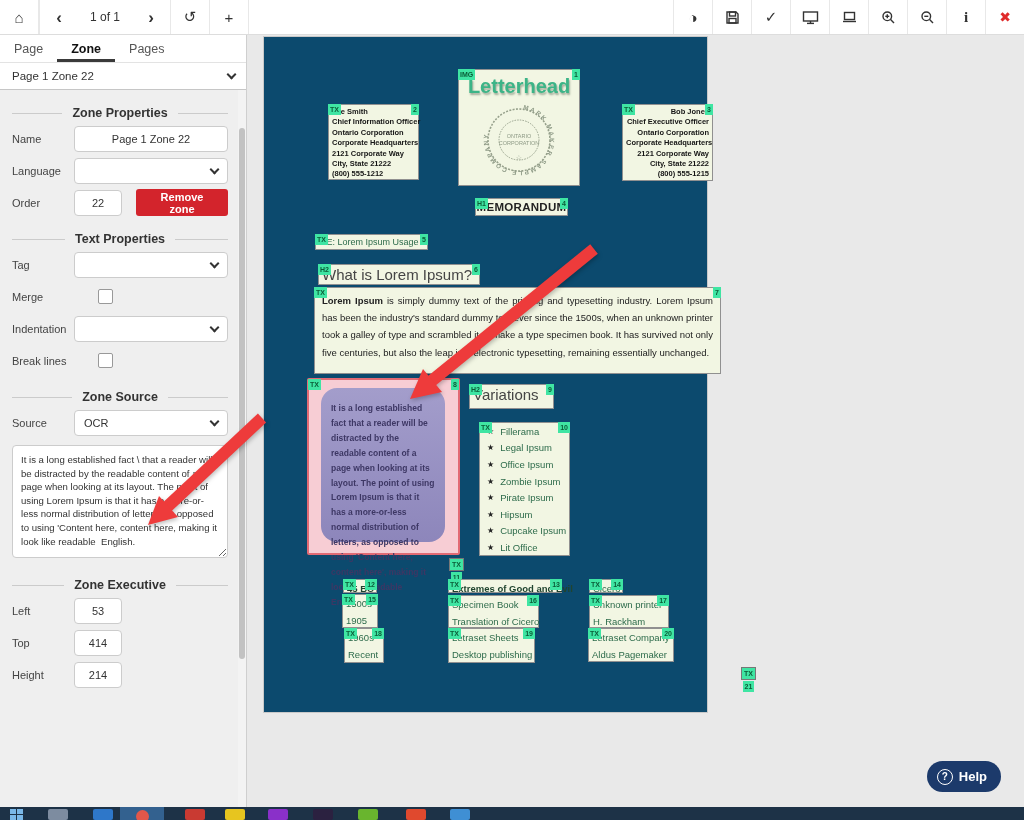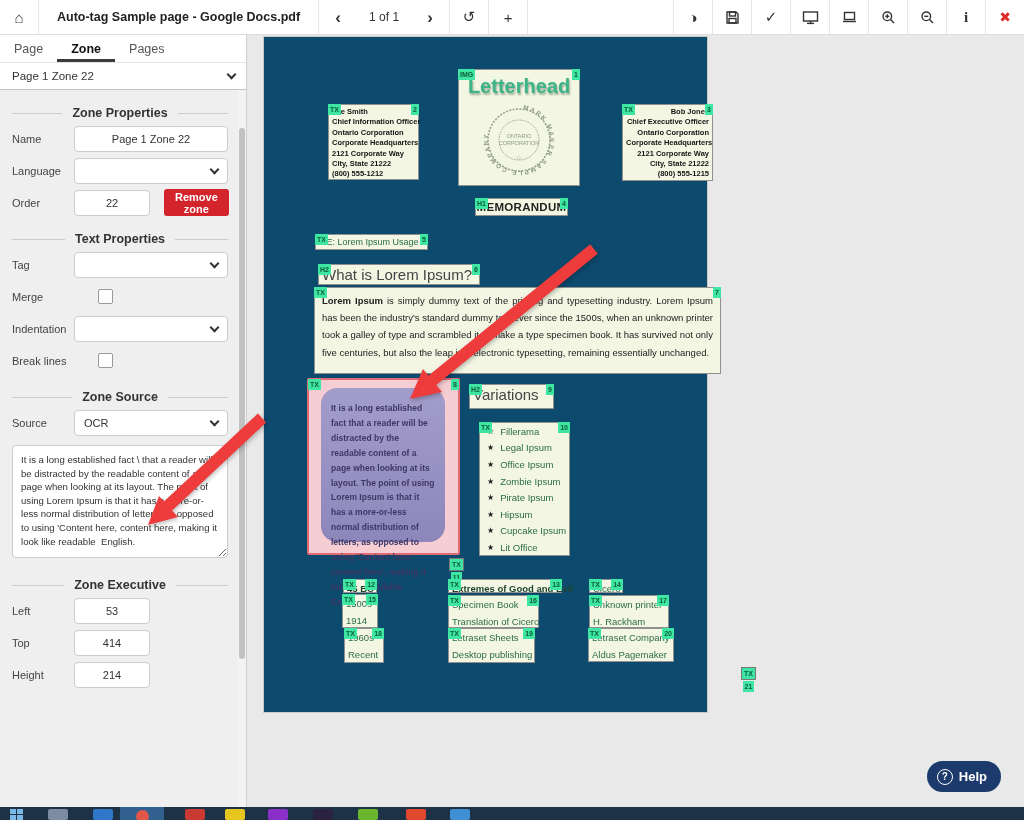--- a/index.html
+++ b/index.html
@@ -23,21 +23,21 @@
   .chev{position:absolute;right:11px;top:8px;width:7px;height:7px;border-right:2px solid #333;border-bottom:2px solid #333;transform:rotate(45deg)}
   .panel{position:absolute;top:55px;left:0;right:8px;bottom:0;padding:0 10px 0 12px;overflow:hidden}
   .sect{display:flex;align-items:center;gap:10px;margin:16px 0 4px;font-size:12.5px;font-weight:bold;color:#333;white-space:nowrap}
   .sect::before,.sect::after{content:"";flex:1;height:1px;background:#cbcbcb}
   .frow{display:flex;align-items:center;margin:5px 0;min-height:27px}
   .flabel{width:62px;font-size:11px;color:#444;flex:none}
   .ctrl{flex:1;position:relative}
   .fld{height:26px;border:1px solid #ccc;border-radius:4px;background:#fff;font-size:11px;color:#333;text-align:center;width:100%;font-family:inherit;outline:none}
   .sel{height:26px;border:1px solid #ccc;border-radius:4px;background:#fff;display:flex;align-items:center;padding:0 24px 0 9px;font-size:11px;color:#333;position:relative;cursor:pointer}
   .sel .chev{top:7px;right:9px}
-  .narrow{width:76px;flex:none}
+  .narrow{width:48px;flex:none}
   .removebtn{margin-left:14px;height:27px;padding:0 11px;background:#d3242c;color:#fff;font-size:11px;font-weight:bold;border:none;border-radius:3px;cursor:pointer;font-family:inherit}
   .chk{width:15px;height:15px;background:#fff;border:1px solid #999;border-radius:2px;margin-left:24px;cursor:pointer}
   .ocr{width:100%;height:113px;border:1px solid #ccc;border-radius:4px;background:#fff;font-size:9.6px;line-height:13.6px;color:#333;padding:7px 8px;resize:both;font-family:inherit;margin-top:4px;outline:none}
   .sb{position:absolute;right:0;top:55px;bottom:0;width:8px;background:#f3f3f3}
   .sb-thumb{position:absolute;top:38px;left:1px;width:6px;height:74%;background:#c2c2c2;border-radius:3px;cursor:pointer}
   
   .main{position:absolute;left:247px;top:35px;right:0;bottom:13px;background:#e9e9e9}
   .page{position:absolute;left:16px;top:1px;width:445px;height:677px;background:#0c4a6e;border:1px solid #c9c9c9}
   .zone{position:absolute;background:#f2f6e3;border:1px solid #909090;z-index:2}
   .zone.noBox{background:none;border:none}
@@ -75,21 +75,20 @@
   .hl-tile i{width:13px;height:13px;border-radius:50%;background:#e2574a;margin-top:3px}
 </style>
 </head>
 <body>
 
 <div class="toolbar">
   <button class="tbtn">
       <span>⌂</span>
     </button>
   <div class="tdiv"></div>
-  <div class="ttitle">Auto-tag Sample page - Google Docs.pdf</div>
   <div class="tdiv"></div>
   <button class="tbtn chevGlyph">
       <span>‹</span>
     </button>
   <div class="pageind">1 of 1</div>
   <button class="tbtn chevGlyph">
       <span>›</span>
     </button>
   <div class="tdiv"></div>
   <button class="tbtn">
@@ -385,21 +384,21 @@
       </div>
       <div class="zone tbl" style="left: 325px; top: 542px; width: 34px; height: 14px;">
         <span class="tagB">TX</span>
         <span class="numB">14</span>
         <div class="zl">Cicero</div>
       </div>
       <div class="zone tbl" style="left: 78px; top: 557px; width: 36px; height: 34px;">
         <span class="tagB">TX</span>
         <span class="numB">15</span>
         <div class="zl">1500s</div>
-        <div class="zl">1914</div>
+        <div class="zl">1905</div>
       </div>
       <div class="zone tbl" style="left: 184px; top: 558px; width: 91px; height: 33px;">
         <span class="tagB">TX</span>
         <span class="numB">16</span>
         <div class="zl">Specimen Book</div>
         <div class="zl">Translation of Cicero</div>
       </div>
       <div class="zone tbl" style="left: 325px; top: 558px; width: 80px; height: 33px;">
         <span class="tagB">TX</span>
         <span class="numB">17</span>

